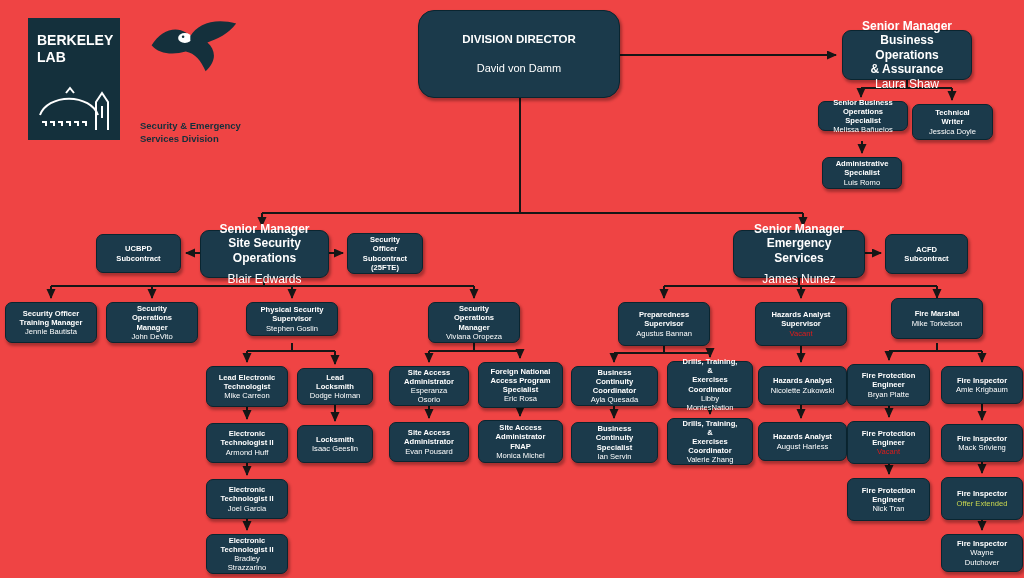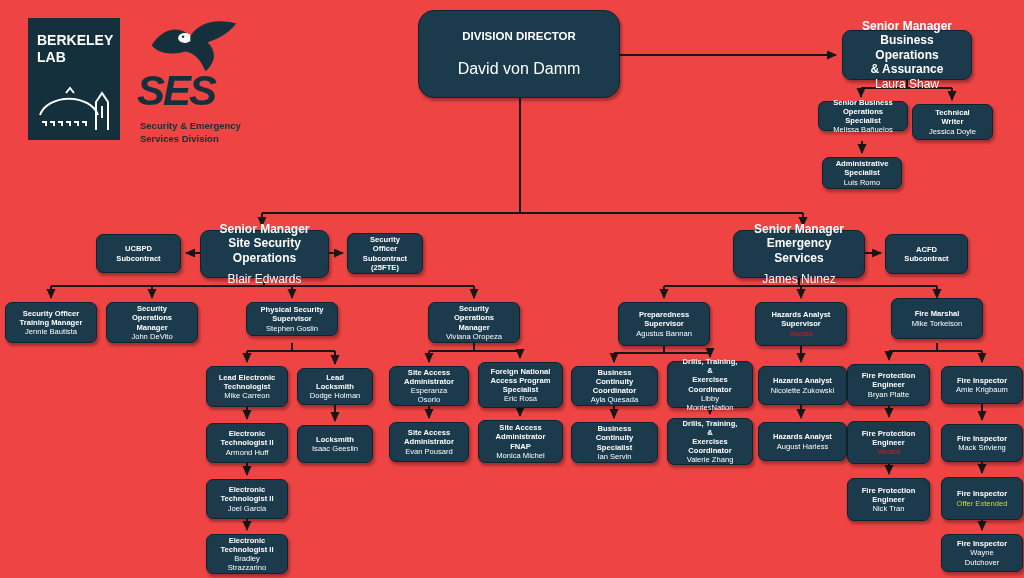--- a/index.html
+++ b/index.html
@@ -7,21 +7,21 @@
           font-family:"Liberation Sans",sans-serif;}
   svg.lines{position:absolute;left:0;top:0;z-index:1;}
   .node{position:absolute;z-index:2;background:#1b3a4b;border:1px solid #0a2530;border-radius:7px;
         color:#ffffff;display:flex;flex-direction:column;align-items:center;justify-content:center;
         text-align:center;font-size:7.6px;line-height:1.2;box-sizing:border-box;padding:2px 11px;
         box-shadow:1.5px 2.5px 3px rgba(0,0,0,.30);white-space:pre-line;}
   .node .t{font-weight:bold;}
   .node .n{font-weight:normal;}
   .md{border-radius:9px;font-size:12px;}
   .lg{border-radius:16px;font-size:11.5px;}
-  .lg .n{margin-top:15px;font-size:16px;}
+  .lg .n{margin-top:15px;font-size:11px;}
   .gap .n{margin-top:7px;}
   .vac .n{color:#e01b1b;}
   .offer .n{color:#c9d74f;}
   
   .blab{position:absolute;left:28px;top:18px;width:92px;height:122px;z-index:2;}
   .ses-bird{position:absolute;left:142px;top:20px;width:102px;height:54px;z-index:2;}
   .ses-word{position:absolute;left:137px;top:70px;z-index:2;color:#14303c;font-size:42px;
             font-weight:900;font-style:italic;letter-spacing:-2px;line-height:1;}
   .ses-sub{position:absolute;left:140px;top:120px;z-index:2;color:#14303c;font-size:9.5px;
            font-weight:bold;line-height:1.35;white-space:pre-line;}
@@ -43,21 +43,20 @@
       <path d="M74,100 v-12"></path>
     </g>
   </svg>
 
   <svg class="ses-bird" viewBox="0 0 100 60">
     <path fill="#14303c" d="M4,28 C14,12 30,6 42,14 L47,18 C55,4 75,-3 98,4 C89,16 77,21 66,25 C75,33 77,45 64,57 C59,45 52,37 42,35 C28,39 12,38 4,28 Z"></path>
     <ellipse cx="41" cy="20" rx="7.5" ry="5.5" fill="#ffffff"></ellipse>
     <circle cx="39" cy="18.5" r="1.4" fill="#14303c"></circle>
     <path d="M47,17 l7,3 l-7,3 z" fill="#14303c"></path>
   </svg>
-  <div class="ses-word">SES</div>
   <div class="ses-sub">Security &amp; Emergency
 Services Division</div>
 
   <svg class="lines" width="1024" height="578">
     <defs>
       <marker id="ah" markerUnits="userSpaceOnUse" markerWidth="11" markerHeight="10" refX="9" refY="4.5" orient="auto">
         <polygon points="0,0 10,4.5 0,9" fill="#161616"></polygon>
       </marker>
     </defs>
     <g stroke="#161616" stroke-width="2" fill="none">

